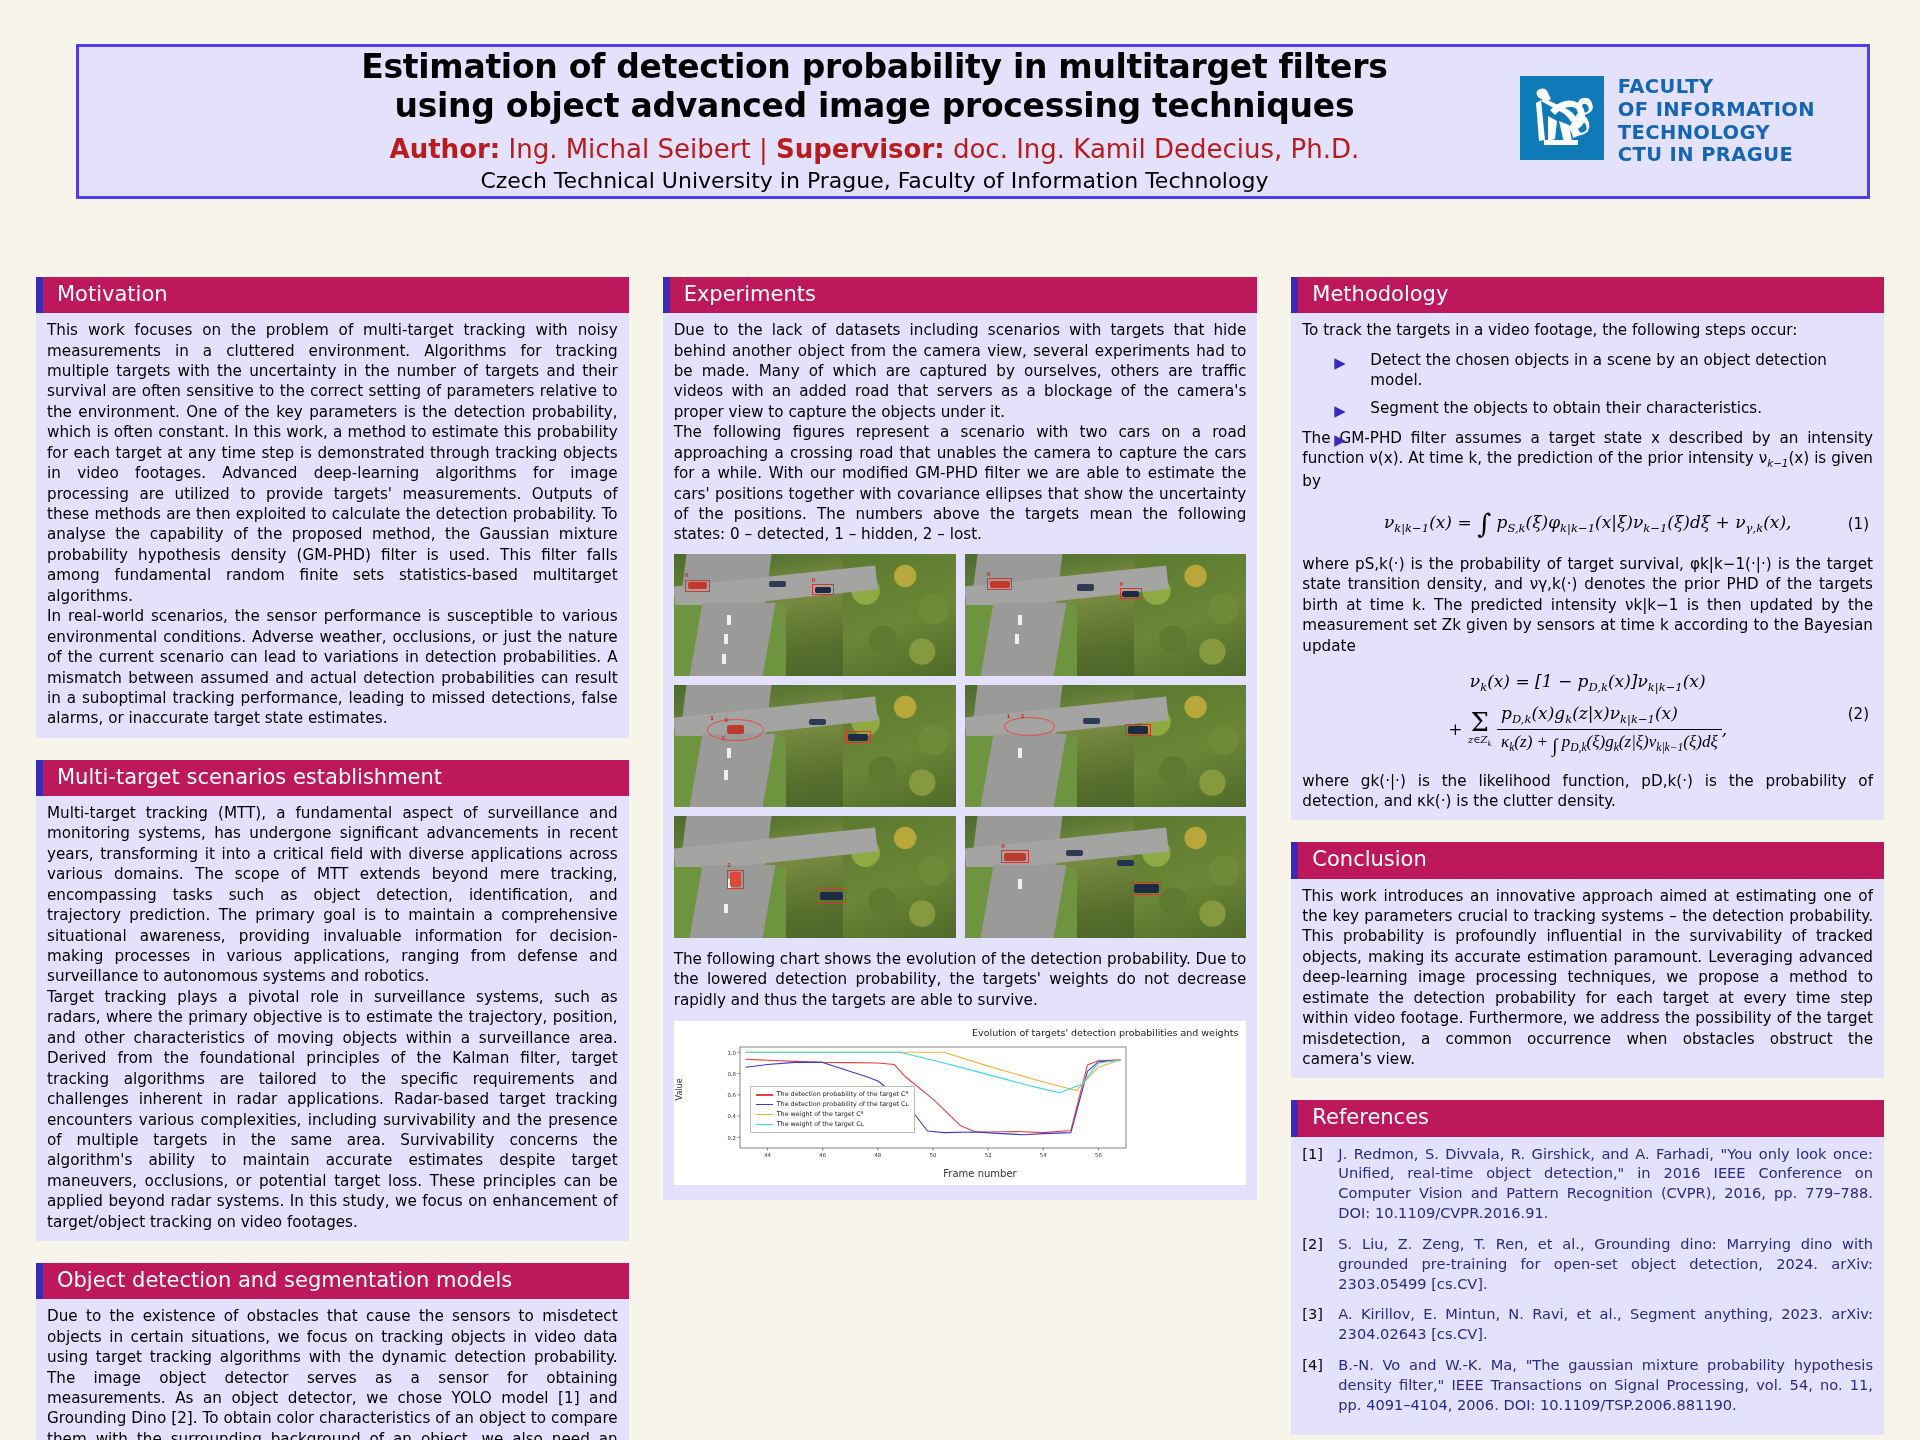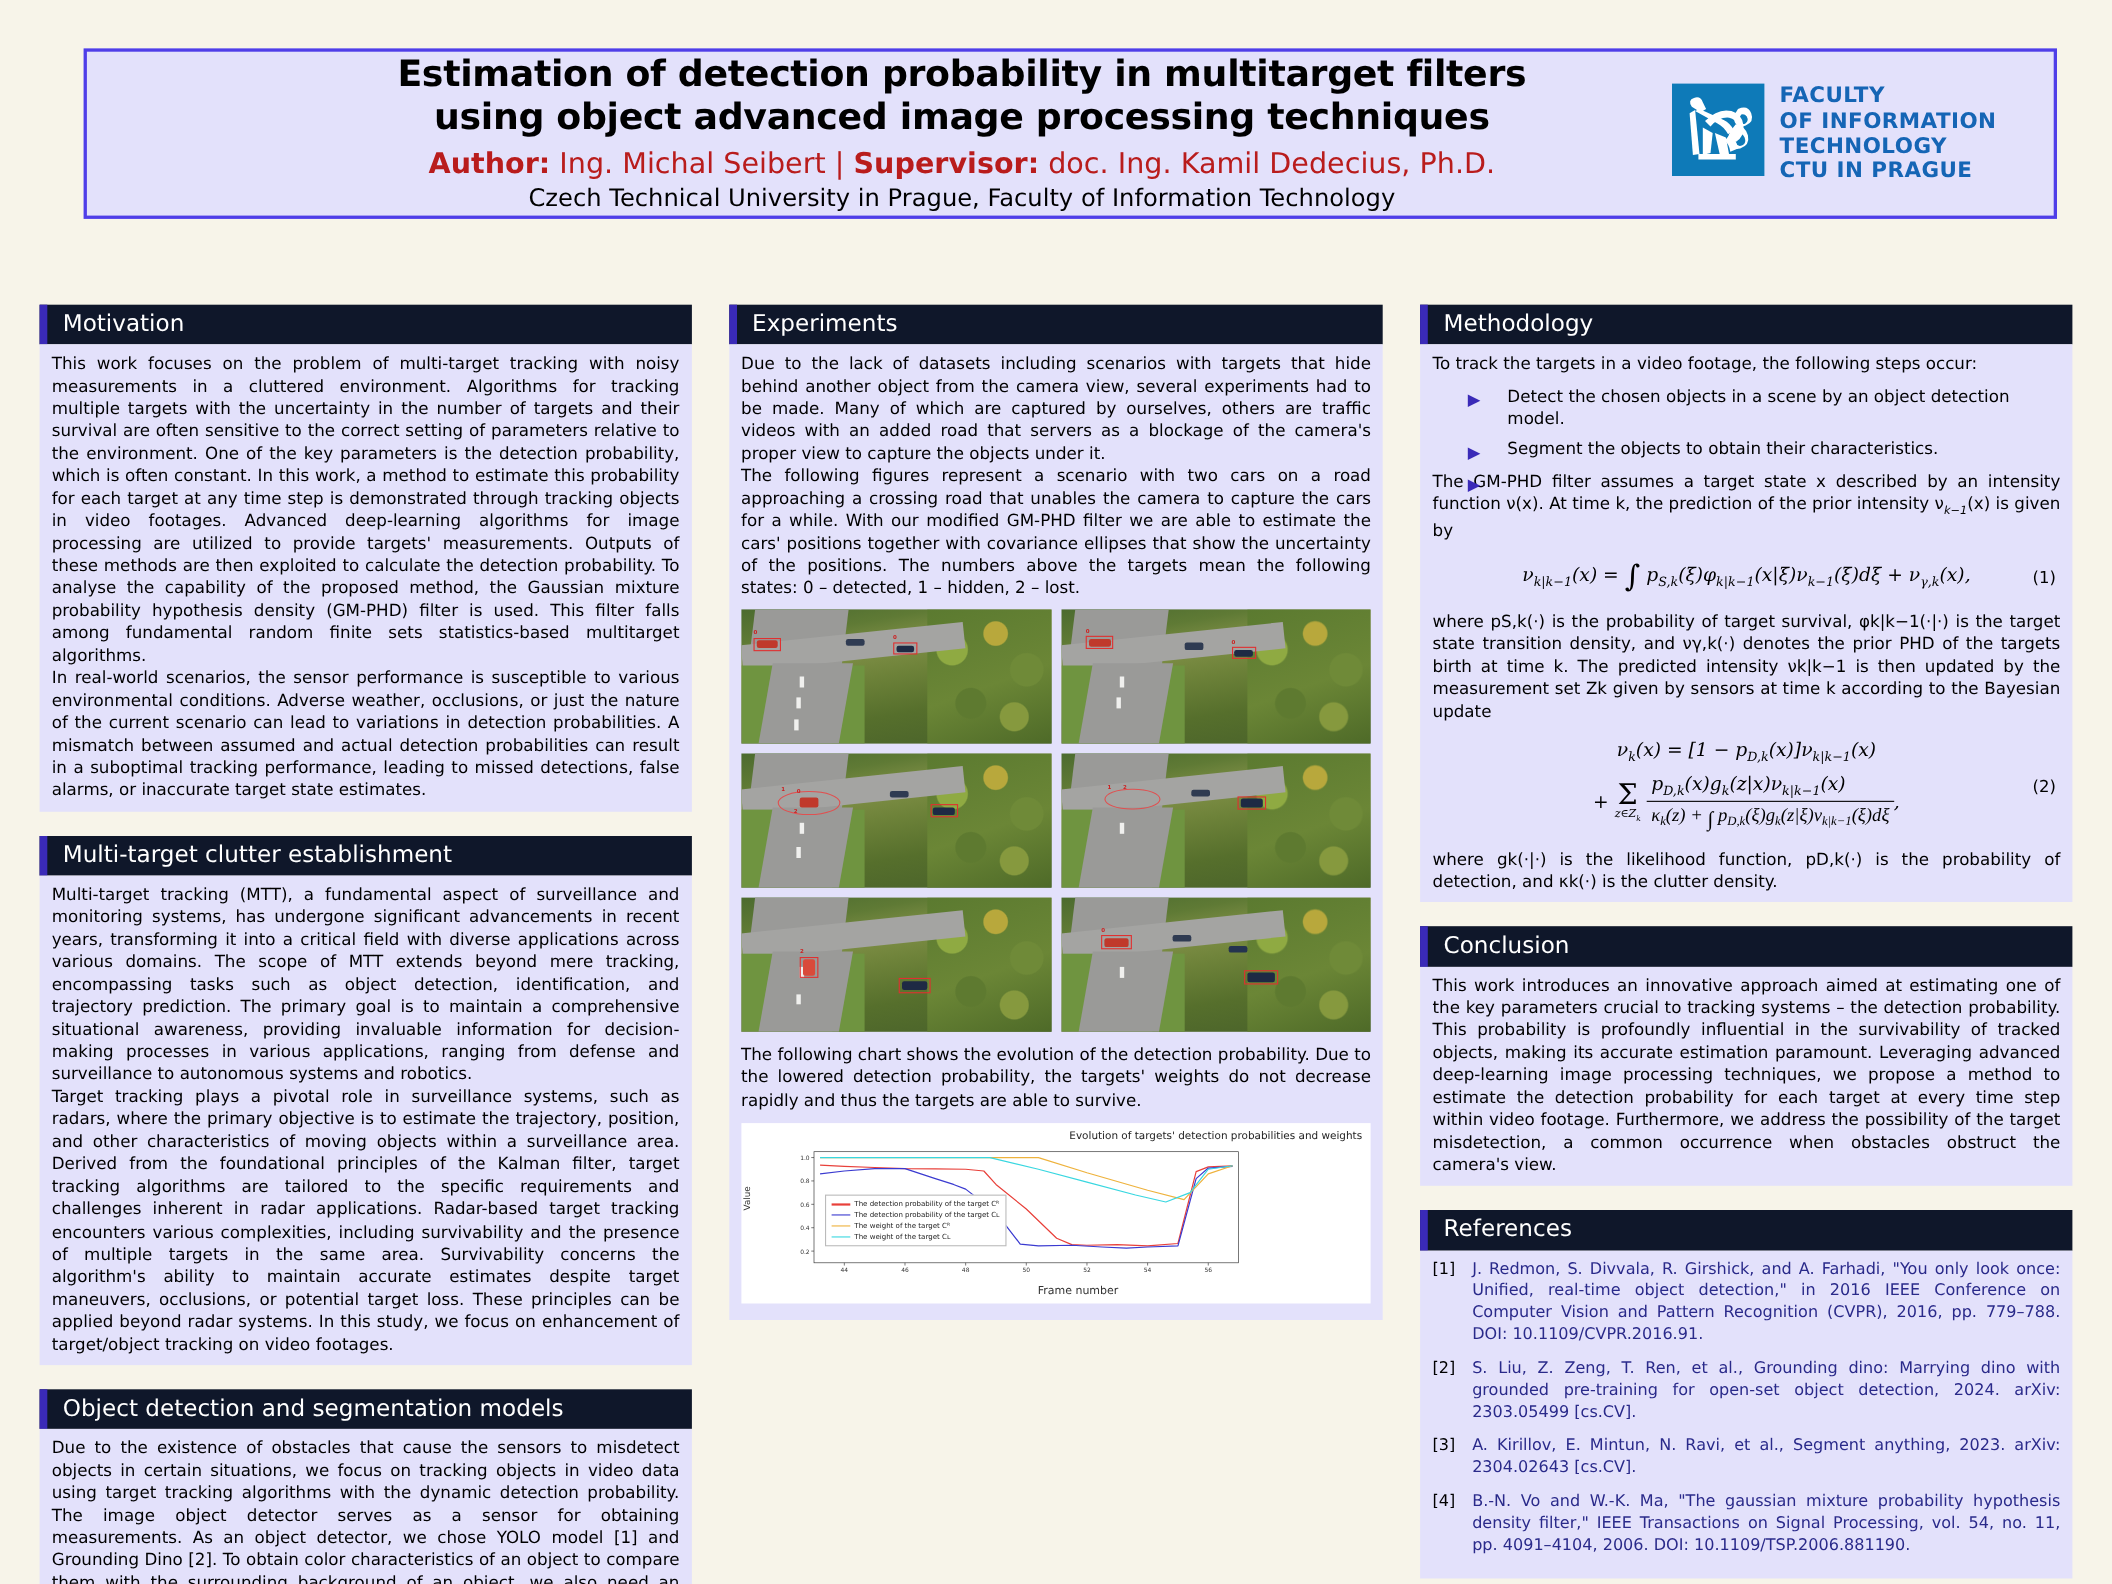--- a/index.html
+++ b/index.html
@@ -43,21 +43,21 @@
   
   .cols {
     position: absolute; left: 36px; top: 277px; width: 1848px;
     display: flex; gap: 34px; align-items: flex-start;
   }
   .col { width: 598px; display: flex; flex-direction: column; gap: 0; }
   .col-mid { width: 600px; }
 
   .block { margin-bottom: 22px; }
   .sec-head {
-    background: #0f172a; color: #fff;
+    background: #be185d; color: #fff;
     font-size: 21px; padding: 6px 0 7px 14px;
     border-left: 7px solid #3a2ab8;
     line-height: 1.1;
   }
   .sec-body {
     background: #e3e1fb; color: #000;
     font-size: 15.2px; line-height: 1.345;
     padding: 7px 11px 9px 11px;
     text-align: justify;
     hyphens: auto;
@@ -203,21 +203,21 @@
 
       <div class="block">
         <div class="sec-head">Motivation</div>
         <div class="sec-body">
           <p>This work focuses on the problem of multi-target tracking with noisy measurements in a cluttered environment. Algorithms for tracking multiple targets with the uncertainty in the number of targets and their survival are often sensitive to the correct setting of parameters relative to the environment. One of the key parameters is the detection probability, which is often constant. In this work, a method to estimate this probability for each target at any time step is demonstrated through tracking objects in video footages. Advanced deep-learning algorithms for image processing are utilized to provide targets' measurements. Outputs of these methods are then exploited to calculate the detection probability. To analyse the capability of the proposed method, the Gaussian mixture probability hypothesis density (GM-PHD) filter is used. This filter falls among fundamental random finite sets statistics-based multitarget algorithms.</p>
           <p>In real-world scenarios, the sensor performance is susceptible to various environmental conditions. Adverse weather, occlusions, or just the nature of the current scenario can lead to variations in detection probabilities. A mismatch between assumed and actual detection probabilities can result in a suboptimal tracking performance, leading to missed detections, false alarms, or inaccurate target state estimates.</p>
         </div>
       </div>
 
       <div class="block">
-        <div class="sec-head">Multi-target clutter establishment</div>
+        <div class="sec-head">Multi-target scenarios establishment</div>
         <div class="sec-body">
           <p>Multi-target tracking (MTT), a fundamental aspect of surveillance and monitoring systems, has undergone significant advancements in recent years, transforming it into a critical field with diverse applications across various domains. The scope of MTT extends beyond mere tracking, encompassing tasks such as object detection, identification, and trajectory prediction. The primary goal is to maintain a comprehensive situational awareness, providing invaluable information for decision-making processes in various applications, ranging from defense and surveillance to autonomous systems and robotics.</p>
           <p>Target tracking plays a pivotal role in surveillance systems, such as radars, where the primary objective is to estimate the trajectory, position, and other characteristics of moving objects within a surveillance area. Derived from the foundational principles of the Kalman filter, target tracking algorithms are tailored to the specific requirements and challenges inherent in radar applications. Radar-based target tracking encounters various complexities, including survivability and the presence of multiple targets in the same area. Survivability concerns the algorithm's ability to maintain accurate estimates despite target maneuvers, occlusions, or potential target loss. These principles can be applied beyond radar systems. In this study, we focus on enhancement of target/object tracking on video footages.</p>
         </div>
       </div>
 
       <div class="block">
         <div class="sec-head">Object detection and segmentation models</div>
         <div class="sec-body">
           <p>Due to the existence of obstacles that cause the sensors to misdetect objects in certain situations, we focus on tracking objects in video data using target tracking algorithms with the dynamic detection probability. The image object detector serves as a sensor for obtaining measurements. As an object detector, we chose YOLO model [1] and Grounding Dino [2]. To obtain color characteristics of an object to compare them with the surrounding background of an object, we also need an object segmentation model. As a segmentation model, the Segment Anything [3] is utilized.</p>

